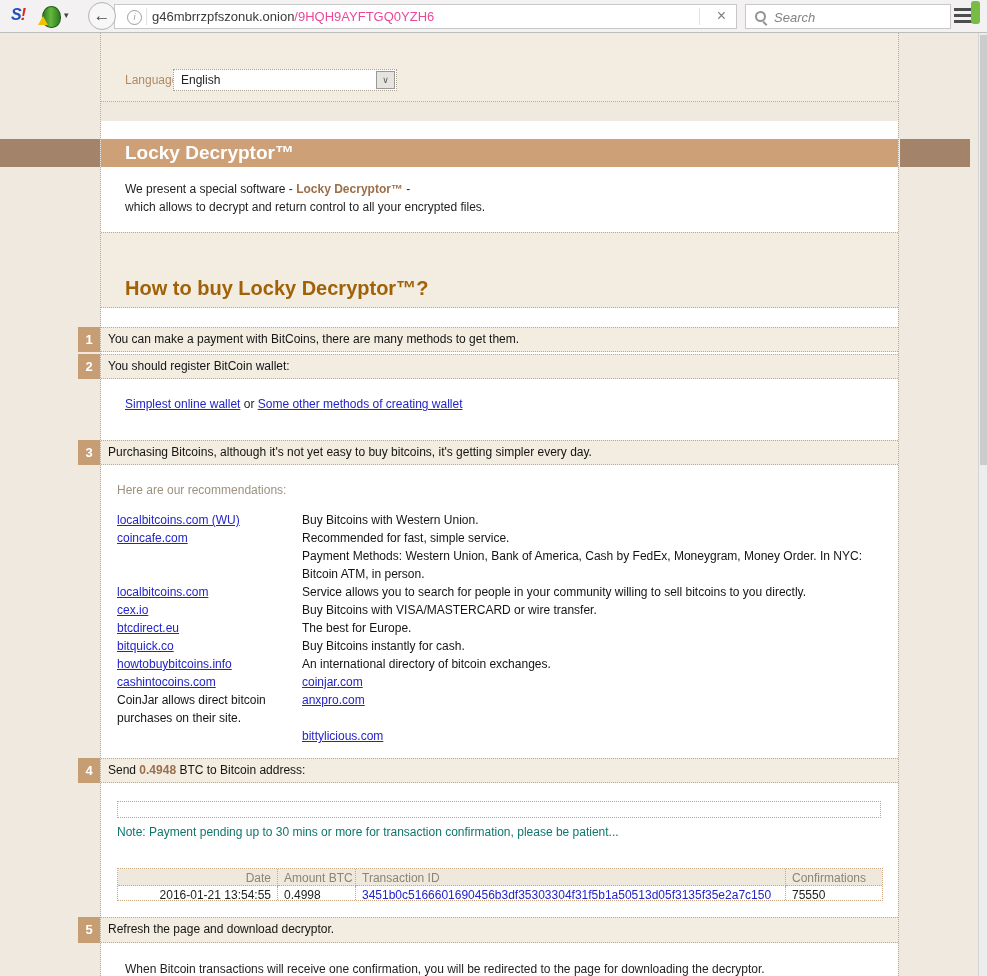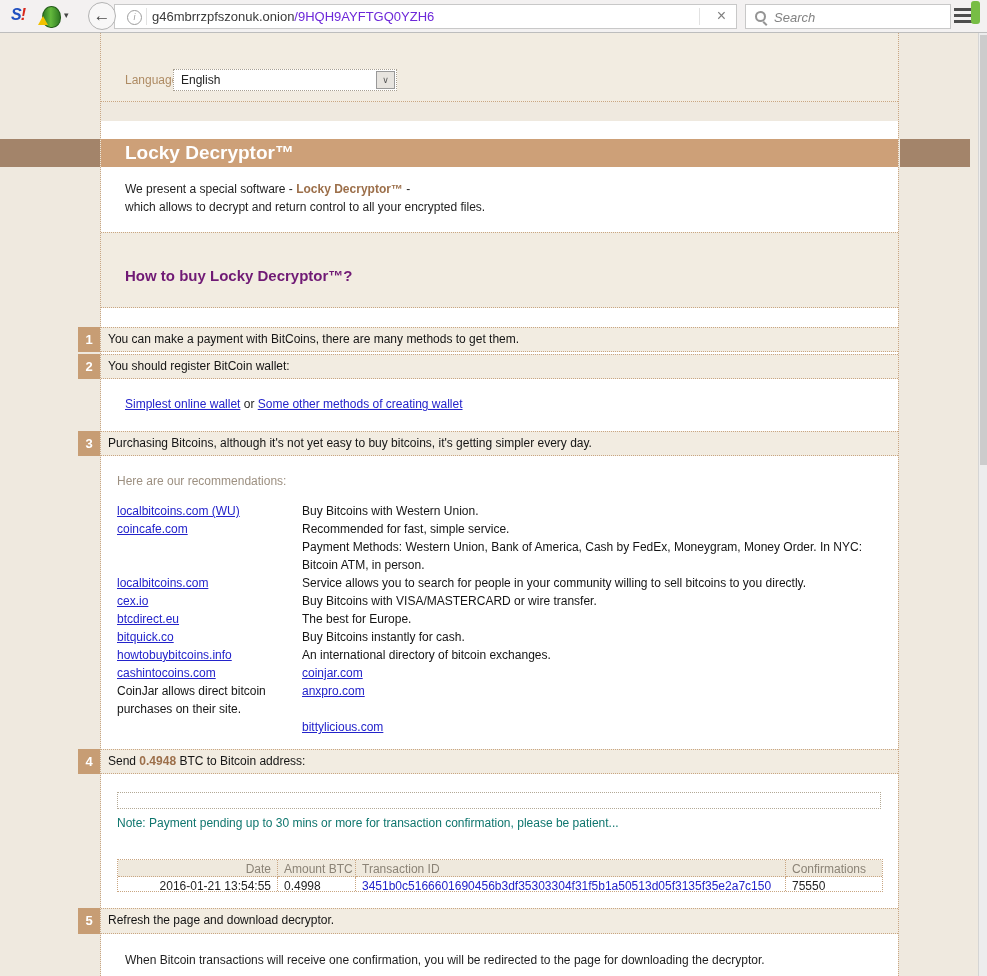--- a/index.html
+++ b/index.html
@@ -22,21 +22,21 @@
   .onion-caret{position:absolute;left:24px;top:5px;font-size:9px;color:#444;}
   .back-btn{position:absolute;left:88px;top:2px;width:28px;height:28px;border-radius:50%;
     background:#f8f7f7;border:1px solid #b3b3b3;box-sizing:border-box;
     text-align:center;line-height:25px;font-size:17px;font-weight:bold;color:#4a4a4a;z-index:2;}
   .url-bar{position:absolute;left:114px;top:4px;width:623px;height:25px;background:#fff;
     border:1px solid #c8c8c8;box-sizing:border-box;}
   .info-icon{position:absolute;left:12px;top:5px;width:13px;height:13px;border:1px solid #9d9d9d;
     border-radius:50%;color:#9d9d9d;font-size:9px;text-align:center;line-height:12px;font-style:italic;}
   .url-sep{position:absolute;left:31px;top:3px;width:1px;height:17px;background:#e2e2e2;}
   .url-text{position:absolute;left:37px;top:0;line-height:23px;font-size:13px;white-space:nowrap;}
-  .url-host{color:#3a3a3a;} .url-path{color:#6d28d9;margin-top:27px;}
+  .url-host{color:#3a3a3a;} .url-path{color:#ec4899;margin-top:27px;}
   .url-x-sep{position:absolute;right:36px;top:3px;width:1px;height:17px;background:#e2e2e2;}
   .url-x{position:absolute;right:10px;top:0;line-height:22px;font-size:16px;color:#7e7e7e;}
   .search-box{position:absolute;left:745px;top:4px;width:206px;height:25px;background:#fff;
     border:1px solid #c8c8c8;box-sizing:border-box;}
   .mag{position:absolute;left:9px;top:6px;width:7px;height:7px;border:2px solid #949494;border-radius:50%;}
   .mag:after{content:"";position:absolute;left:7px;top:8px;width:2px;height:5px;background:#949494;transform:rotate(-45deg);}
   .search-box input{position:absolute;left:26px;top:1px;width:170px;height:20px;border:0;outline:0;
     font-family:"Liberation Sans",sans-serif;font-size:13px;background:transparent;}
   .search-box input::placeholder{font-style:italic;color:#828282;}
   .menu-btn{position:absolute;left:954px;top:5px;width:30px;height:24px;}
@@ -56,29 +56,29 @@
     border:1px solid #999;box-sizing:border-box;text-align:center;line-height:16px;font-size:9px;color:#555;}
   .sec-beigegap{height:19px;}
   .sec-white1{height:18px;background:#fff;}
   .sec-title{height:28px;background:#cda078;color:#fff;font-weight:bold;font-size:19px;
     line-height:28px;padding-left:24px;}
   .wing{position:absolute;top:106px;height:28px;background:#a3846a;z-index:5;}
   .wing-l{left:0;width:100px;} .wing-r{left:900px;width:70px;}
   .sec-intro{height:65px;background:#fff;padding:13px 0 0 24px;line-height:18px;}
   .brown-b{color:#9c6f4a;font-weight:bold;}
   .sec-howto{height:76px;background:#f2ece1;border-top:1px dotted #c9a682;border-bottom:1px dotted #c9a682;position:relative;}
-  .howto-h{position:absolute;left:24px;top:34px;font-weight:bold;font-size:15px;color:#701a75;}
+  .howto-h{position:absolute;left:24px;top:44px;font-weight:bold;font-size:20px;color:#a16207;}
   .sec-white2{height:19px;background:#fff;}
   .step{height:25px;background:#f2ece1;border-top:1px dotted #c9a682;border-bottom:1px dotted #c9a682;
     position:relative;line-height:23px;padding-left:7px;color:#141414;}
   .step .num{position:absolute;left:-23px;top:-1px;width:22px;height:25px;background:#c79d74;
     color:#fff;font-weight:bold;text-align:center;line-height:25px;font-size:13px;}
   .step.h26{height:26px;} .step.h26 .num{height:26px;line-height:26px;}
   .gap-w2{height:2px;background:#fff;}
-  .sec-links{height:52px;background:#fff;padding:18px 13px 0 24px;}
+  .sec-links{height:61px;background:#fff;padding:18px 13px 0 24px;}
   a.lnk{color:#2323cb;text-decoration:underline;}
   .sec-reco{height:293px;background:#fff;padding:18px 0 0 16px;overflow:hidden;}
   .reco-head{color:#9d9081;}
   .reco-grid{margin-top:14px;display:grid;grid-template-columns:175px 1fr;column-gap:10px;line-height:18px;}
   .reco-link{text-align:left;white-space:nowrap;}
   .reco-desc{white-space:pre-line;color:#141414;}
   .sec-pay{height:132px;background:#fff;position:relative;}
   .addr-input{position:absolute;left:16px;top:18px;width:764px;height:17px;border:1px dotted #b3a996;
     background:#fff;box-sizing:border-box;font-family:"Liberation Sans",sans-serif;font-size:12px;padding:0 4px;}
   .pay-note{position:absolute;left:16px;top:42px;color:#0f766e;}

